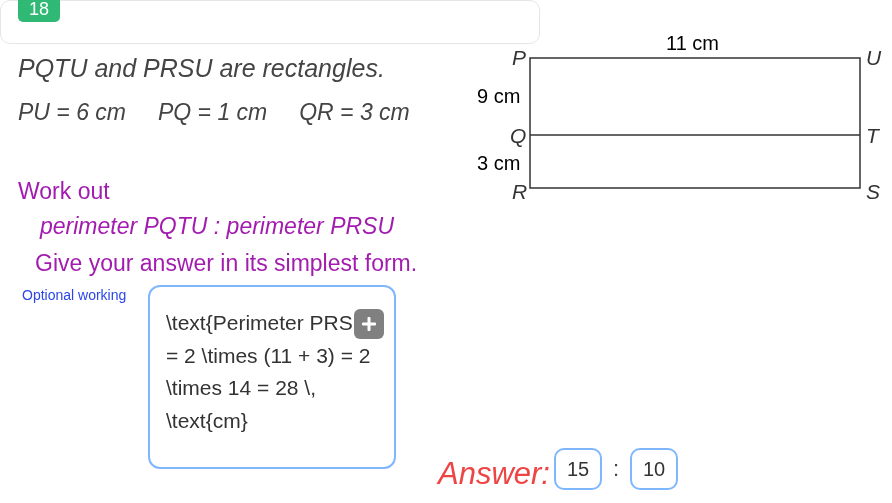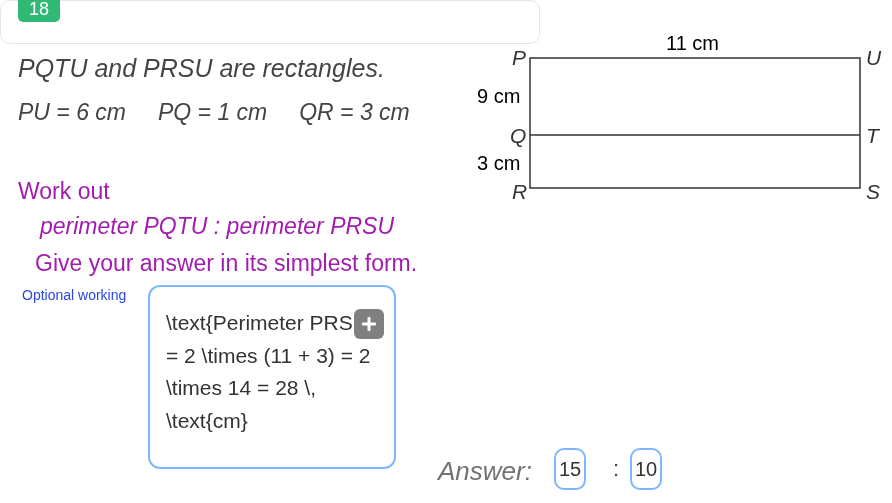--- a/index.html
+++ b/index.html
@@ -89,28 +89,28 @@
     border-radius: 6px;
     display: flex;
     align-items: center;
     justify-content: center;
   }
   .working-plus svg { display: block; }
   .answer-label {
     position: absolute;
     left: 438px;
     top: 456px;
-    font-size: 26px;
-    font-style: italic;
-    color: #737373;
+    font-size: 31px;
+    font-style: italic;
+    color: #ef4444;
   }
   .answer-box {
     position: absolute;
     top: 448px;
-    width: 32px;
+    width: 48px;
     height: 42px;
     border: 2px solid #7fb7ff;
     border-radius: 10px;
     display: flex;
     align-items: center;
     justify-content: center;
     font-size: 20px;
     color: #333;
     overflow: hidden;
     background: #fff;

